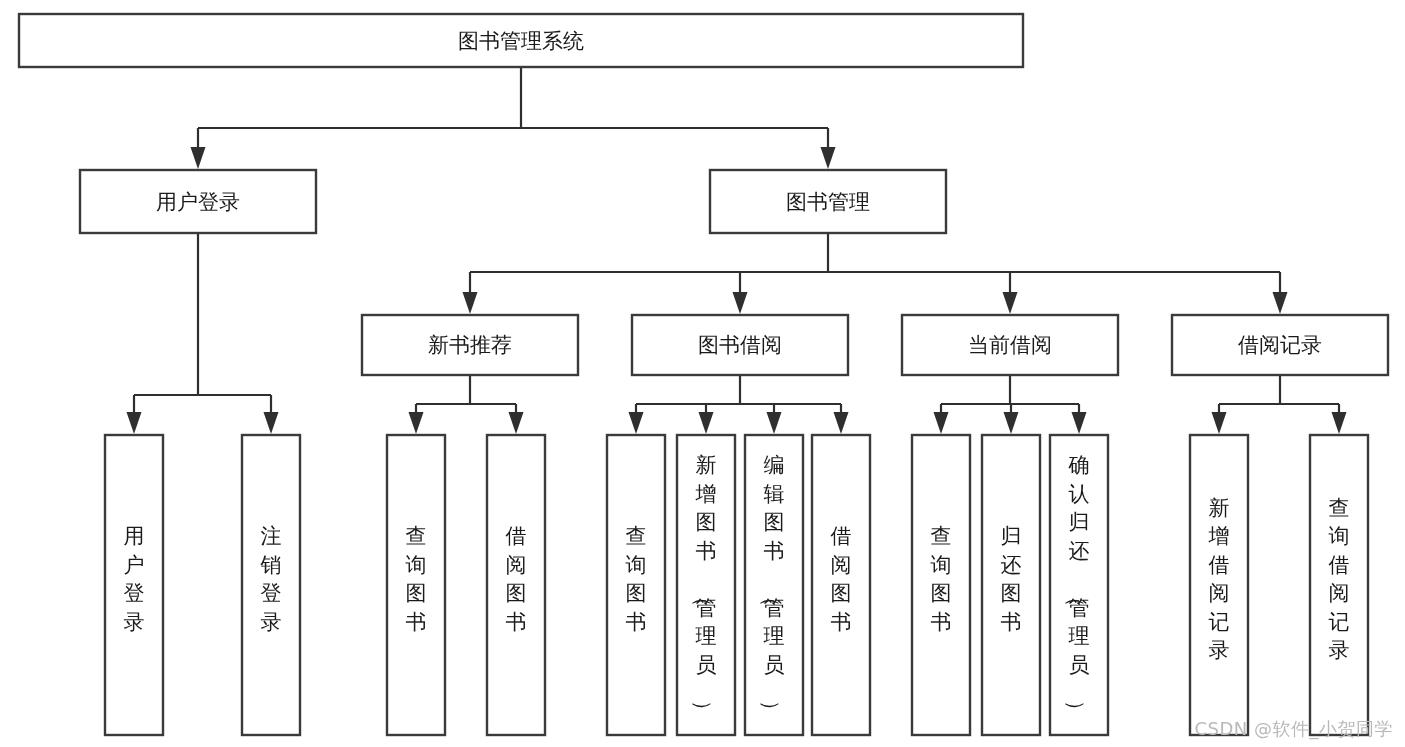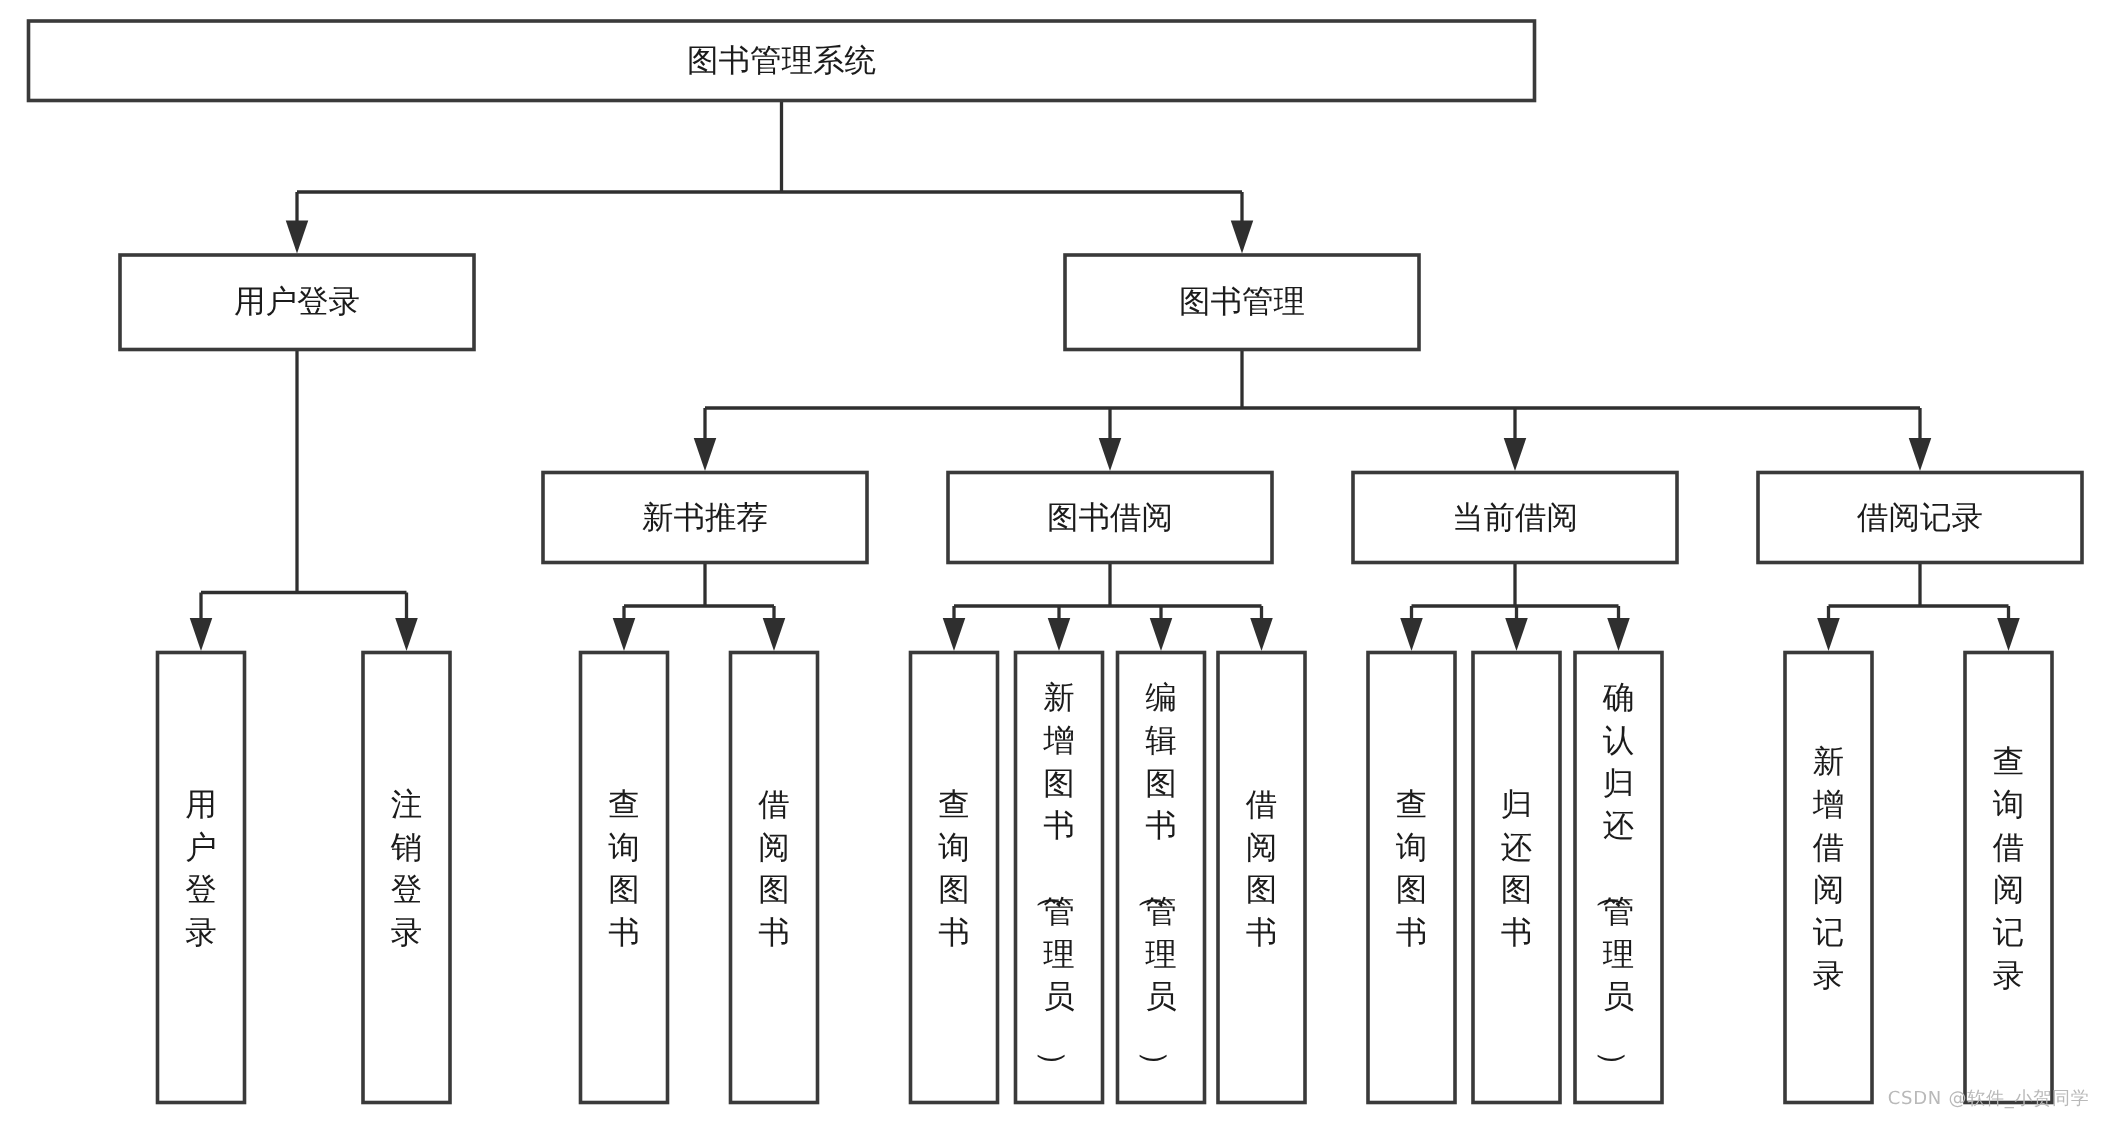--- a/index.html
+++ b/index.html
@@ -61,21 +61,21 @@
     font-size: 21px;
     fill: #1b1b1b;
     text-anchor: middle;
     white-space: pre;
   }
   .watermark-text {
     position: absolute;
     right: 12px;
     bottom: 6px;
     font-family: "DejaVu Sans", "Liberation Sans", sans-serif;
-    font-size: 12px;
+    font-size: 18px;
     color: #b9b9b9;
     letter-spacing: 0.5px;
     user-select: none;
     white-space: pre;
   }
 </style>
 </head>
 <body>
 
 <div id="diagram-root">

